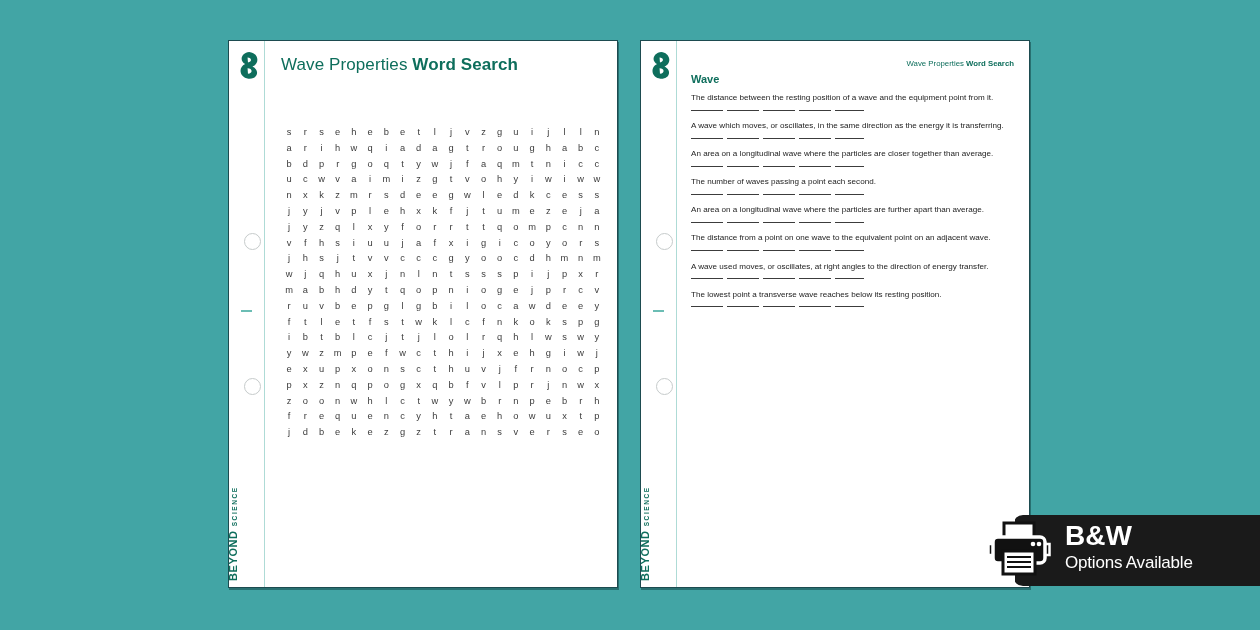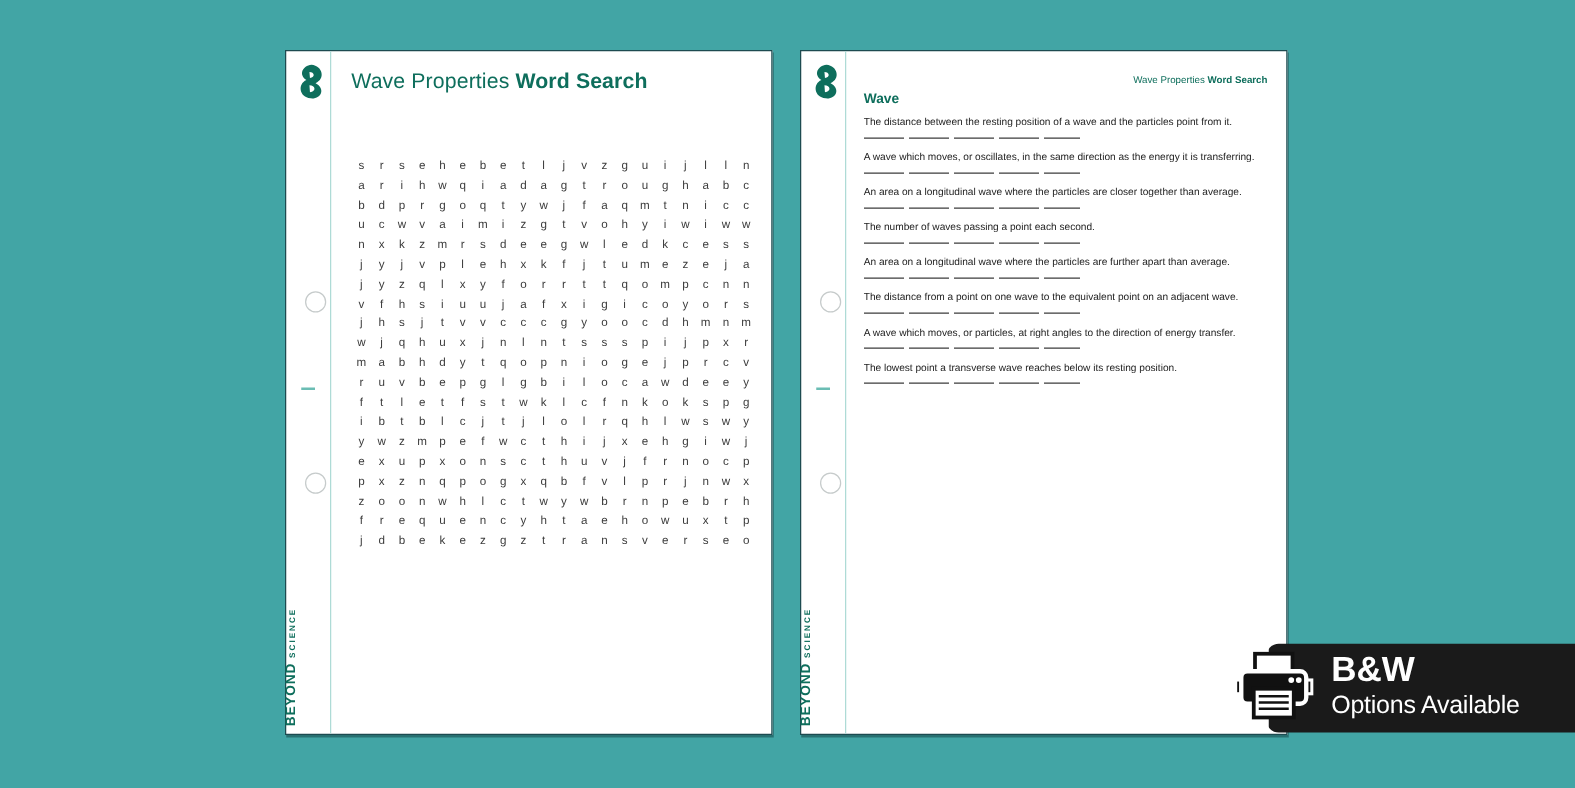--- a/index.html
+++ b/index.html
@@ -47,21 +47,21 @@
              background-image:repeating-linear-gradient(90deg,#3c3c3c 0 32px,transparent 32px 36px);}
 
   
   .badge{position:absolute;left:984px;top:514px;width:276px;height:72px;}
   .badge-banner{position:absolute;left:29px;top:1px;right:0;height:71px;background:var(--badge-bg);
                 border-radius:10px 0 0 10px;}
   .badge-chip{position:absolute;left:1px;top:3px;width:30px;height:66px;background:#fff;border-radius:7px 0 0 7px;}
   .printer{position:absolute;left:3px;top:4px;width:64px;height:64px;}
   .badge-text{position:absolute;left:81px;top:7px;color:var(--badge-ink);}
   .badge-line1{font-size:28px;font-weight:700;line-height:1.1;}
-  .badge-line2{font-size:20px;font-weight:400;line-height:1.25;letter-spacing:-.2px;text-align:right;}
+  .badge-line2{font-size:17px;font-weight:400;line-height:1.25;letter-spacing:-.2px;text-align:right;}
 </style>
 </head>
 <body>
 
 <div class="stage">
 
   <section class="page page-left">
     <div class="margin-rule"></div>
     <svg class="logo" viewBox="0 0 32 38">
       <path fill="#0e6e5c" fill-rule="evenodd" d="M15 1 C6 2 2 11 10 16 C1 20 3 33 14 34 C25 35 29 24 19 19 C29 15 26 2 15 1 Z
@@ -495,21 +495,21 @@
       <span class="beyond">BEYOND</span><span class="science">SCIENCE</span>
     </div>
 
     <div class="page-header">
       <span>Wave Properties</span>
       <b>Word Search</b>
     </div>
     <h2 class="clues-title">Wave</h2>
     <ol class="clues" id="clueslist">
         <li class="clue-item">
-          <div class="clue-text">The distance between the resting position of a wave and the particles point from it.</div>
+          <div class="clue-text">The distance between the resting position of a wave and the equipment point from it.</div>
           <div class="clue-line"></div>
         </li>
         <li class="clue-item">
           <div class="clue-text">A wave which moves, or oscillates, in the same direction as the energy it is transferring.</div>
           <div class="clue-line"></div>
         </li>
         <li class="clue-item">
           <div class="clue-text">An area on a longitudinal wave where the particles are closer together than average.</div>
           <div class="clue-line"></div>
         </li>
@@ -519,21 +519,21 @@
         </li>
         <li class="clue-item">
           <div class="clue-text">An area on a longitudinal wave where the particles are further apart than average.</div>
           <div class="clue-line"></div>
         </li>
         <li class="clue-item">
           <div class="clue-text">The distance from a point on one wave to the equivalent point on an adjacent wave.</div>
           <div class="clue-line"></div>
         </li>
         <li class="clue-item">
-          <div class="clue-text">A wave which moves, or particles, at right angles to the direction of energy transfer.</div>
+          <div class="clue-text">A wave used moves, or oscillates, at right angles to the direction of energy transfer.</div>
           <div class="clue-line"></div>
         </li>
         <li class="clue-item">
           <div class="clue-text">The lowest point a transverse wave reaches below its resting position.</div>
           <div class="clue-line"></div>
         </li>
       </ol>
   </section>
 
   <div class="badge">

